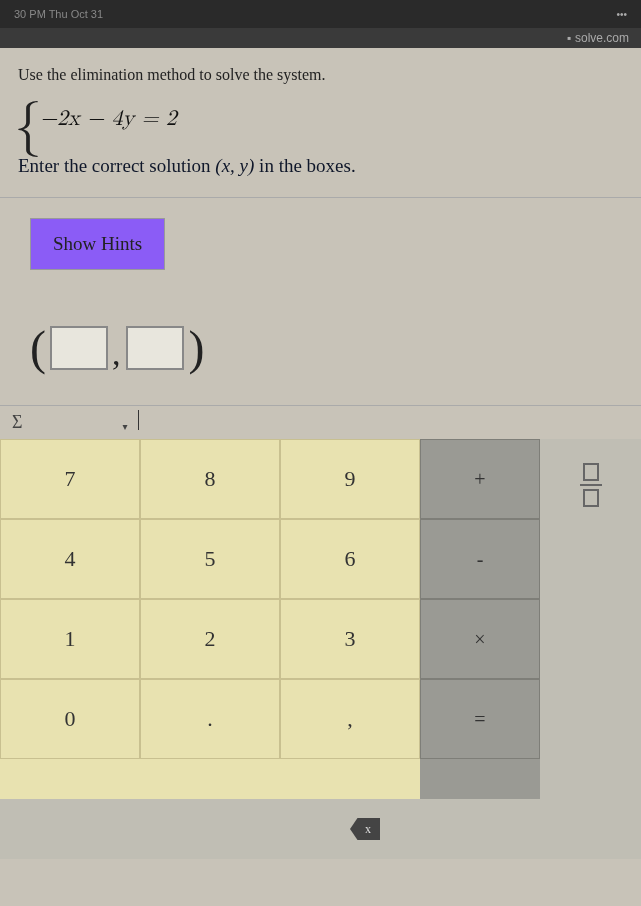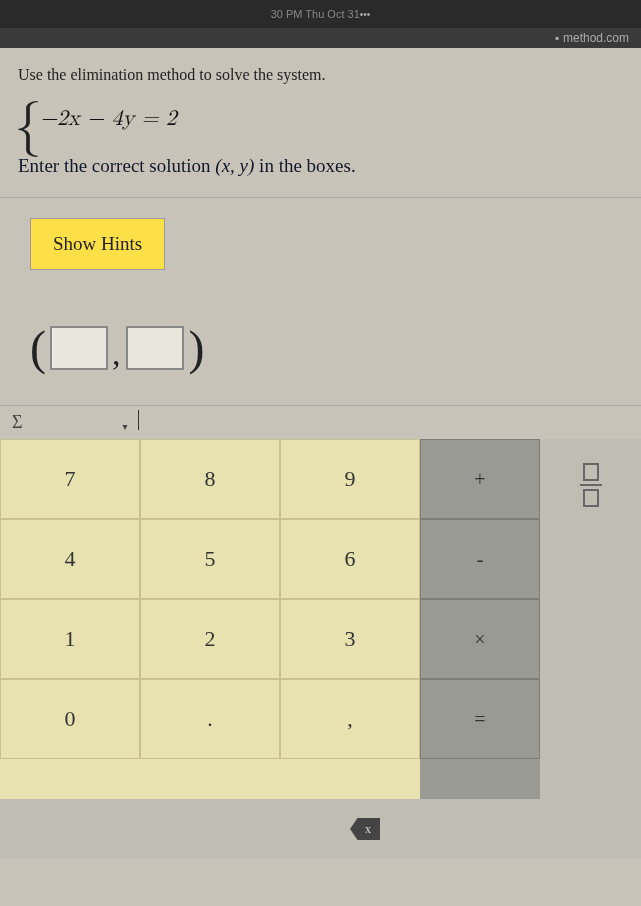--- a/index.html
+++ b/index.html
@@ -13,21 +13,21 @@
   }
   .status-bar {
     height: 28px;
     background: #2a2a2a;
     color: #888;
     display: flex;
     align-items: center;
     padding: 0 14px;
     font-family: -apple-system, Helvetica, Arial, sans-serif;
     font-size: 11px;
-    justify-content: center;
+    justify-content: space-between;
   }
   .status-right { color: #aaa; font-size: 10px; }
   .browser-bar {
     height: 20px;
     background: #3a3a3a;
     color: #aaa;
     display: flex;
     align-items: center;
     justify-content: flex-end;
     padding: 0 12px;
@@ -68,21 +68,21 @@
   }
   .answer-area {
     border-top: 1px solid #aaa;
     padding-top: 20px;
     margin-left: -18px;
     margin-right: -18px;
     padding-left: 30px;
     padding-right: 30px;
   }
   .hints-btn {
-    background: #fde047;
+    background: #8b5cf6;
     border: 1px solid #999;
     padding: 14px 22px;
     font-size: 19px;
     color: #222;
     font-family: Georgia, serif;
     cursor: pointer;
   }
   .paren-row {
     margin-top: 50px;
     margin-bottom: 30px;
@@ -205,21 +205,21 @@
 </head>
 <body>
 
 <div class="status-bar">
   <span>30 PM Thu Oct 31</span>
   <span class="status-right">•••</span>
 </div>
 
 <div class="browser-bar">
   <span style="margin-right:4px;">▪</span>
-  <span>method.com</span>
+  <span>solve.com</span>
 </div>
 
 <div class="content">
   <p class="instruction">Use the elimination method to solve the system.</p>
 
   <div class="system">
     <span class="brace">{</span>
     <div class="eqline">−2x − 4y = 2</div>
   </div>
 

